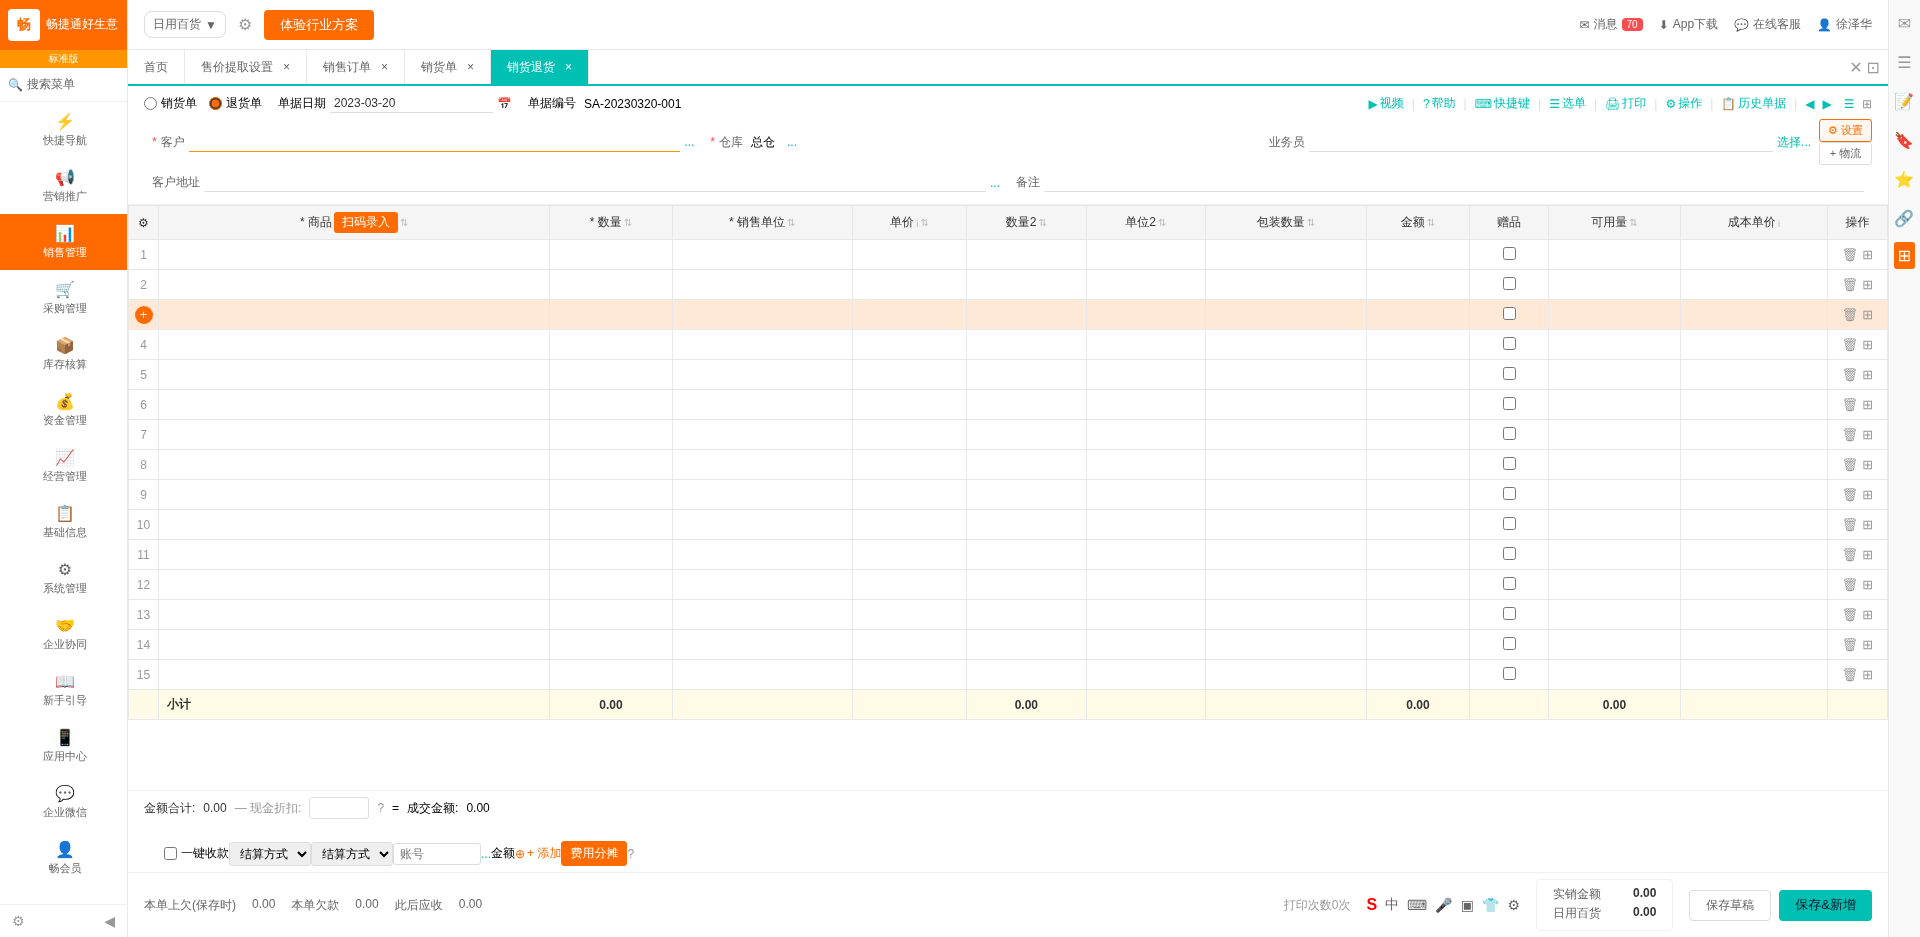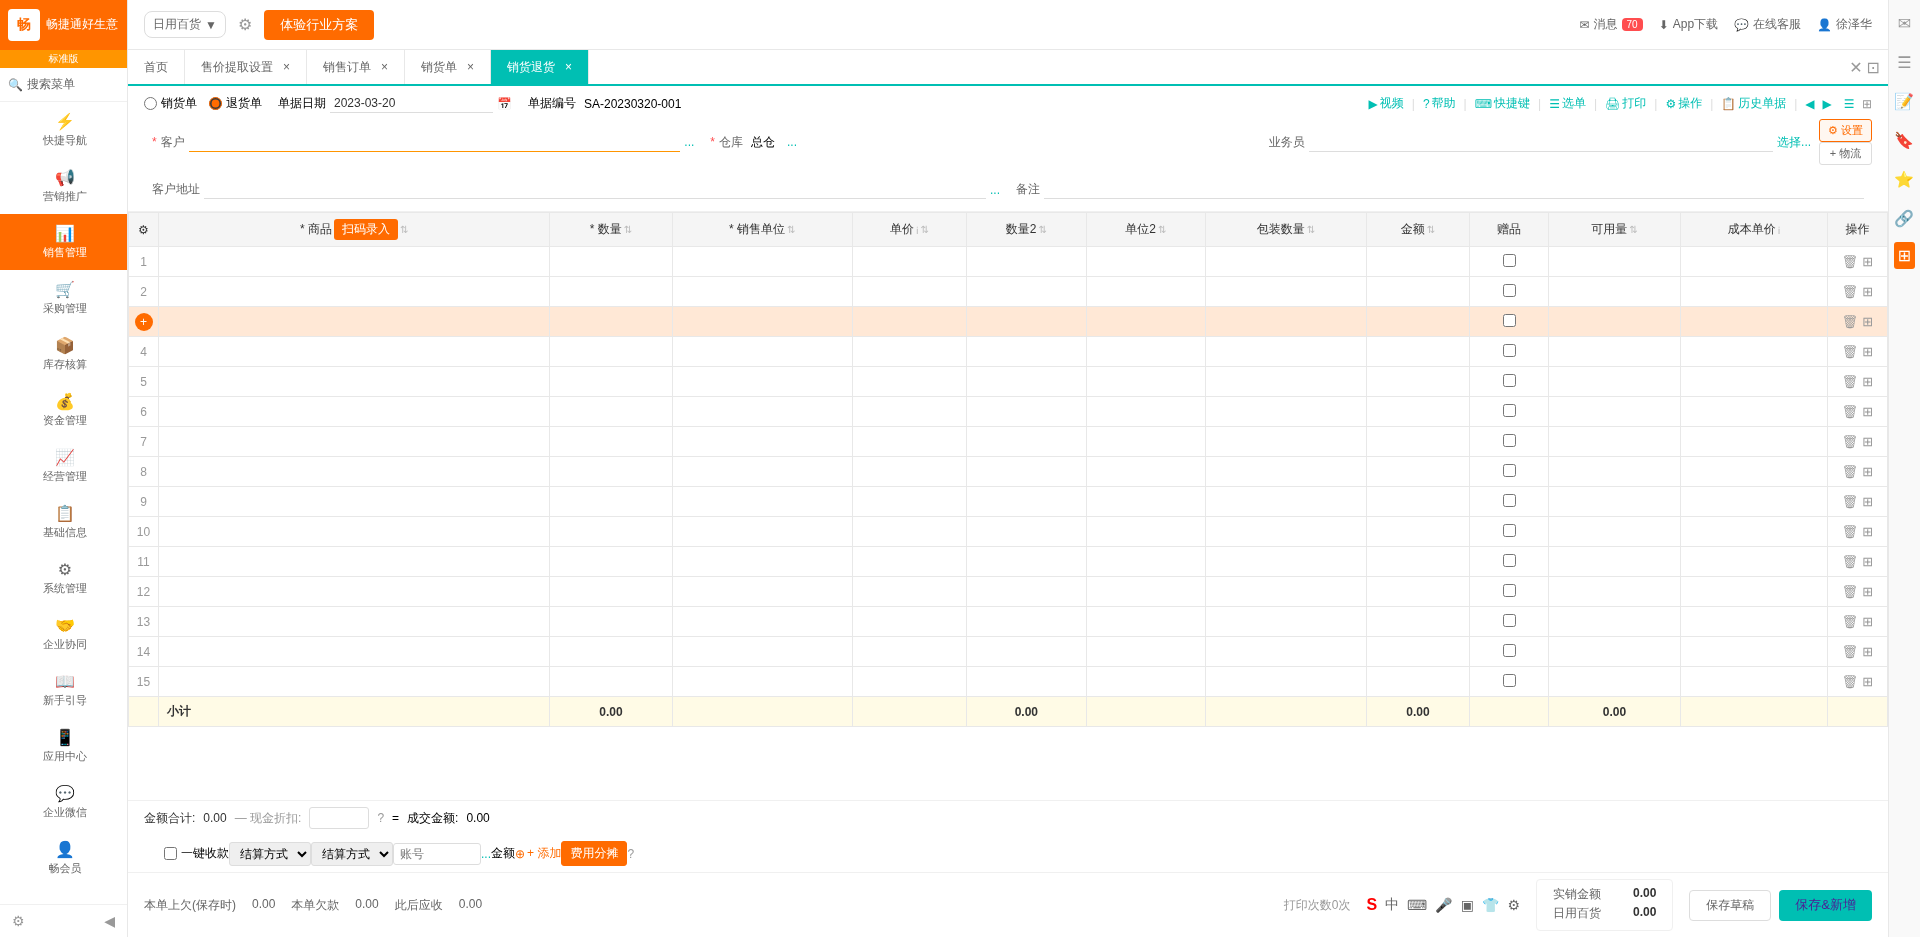--- a/index.html
+++ b/index.html
@@ -66,37 +66,37 @@
     .table-wrap { flex: 1; overflow-y: auto; position: relative; }
     table { width: 100%; border-collapse: collapse; }
     th { background: #f5f5f5; border: 1px solid #e8e8e8; padding: 6px 4px; text-align: center; color: #333; font-weight: normal; white-space: nowrap; position: sticky; top: 0; z-index: 10; }
     td { border: 1px solid #e8e8e8; padding: 4px; text-align: center; color: #333; height: 30px; }
     .row-num { color: #999; width: 30px; }
     .add-btn-circle { display: inline-flex; align-items: center; justify-content: center; width: 18px; height: 18px; background: #ff6b00; color: #fff; border-radius: 50%; font-size: 12px; cursor: pointer; }
     .sum-row td { background: #fffbe6; font-weight: bold; color: #333; }
 
     
     .footer { padding: 6px 16px; border-top: 1px solid #f0f0f0; background: #fff; }
-    .footer-row1 { display: flex; align-items: center; gap: 8px; margin-bottom: 12px; }
+    .footer-row1 { display: flex; align-items: center; gap: 8px; margin-bottom: 22px; }
     .footer-total { color: #333; }
     .footer-divider { color: #999; }
     .footer-row2 { display: flex; align-items: center; gap: 0; padding-left: 20px; }
     .footer-select { border: 1px solid #ddd; border-radius: 3px; padding: 3px 6px; cursor: pointer; }
     .footer-input { border: 1px solid #ddd; border-radius: 3px; padding: 3px 6px; width: 88px; }
     .add-btn { background: none; border: none; cursor: pointer; color: #ff6b00; display: flex; align-items: center; gap: 2px; font-size: 12px; }
     .tab-btn { background: #fff7e6; border: 1px solid #ffd591; border-radius: 3px; padding: 3px 8px; cursor: pointer; color: #ff6b00; font-size: 12px; }
     .tab-btn.active-tab { background: #ff6b00; color: #fff; border-color: #ff6b00; }
 
     .footer-bottom { display: flex; align-items: center; justify-content: space-between; padding: 6px 16px; border-top: 1px solid #f0f0f0; background: #fff; }
     .footer-bottom-left { display: flex; gap: 16px; color: #666; font-size: 12px; }
     .print-info { color: #999; font-size: 12px; }
 
     .save-btns { display: flex; gap: 8px; }
     .btn-draft { background: #fff; border: 1px solid #ddd; border-radius: 4px; padding: 6px 16px; cursor: pointer; color: #666; }
-    .btn-save { background: #00bfb3; color: #4c1d95; border: none; border-radius: 4px; padding: 6px 16px; cursor: pointer; font-size: 13px; }
+    .btn-save { background: #00bfb3; color: #0f172a; border: none; border-radius: 4px; padding: 6px 16px; cursor: pointer; font-size: 13px; }
 
     .amount-panel { background: #fff; border: 1px solid #f0f0f0; border-radius: 4px; padding: 6px 16px; text-align: right; margin-left: auto; }
     .amount-row { display: flex; justify-content: space-between; gap: 32px; color: #333; margin-bottom: 2px; }
     .amount-label { color: #666; }
     .amount-value { color: #333; font-weight: bold; }
 
     
     .right-panel { width: 32px; background: #f9f9f9; border-left: 1px solid #e8e8e8; display: flex; flex-direction: column; align-items: center; padding-top: 8px; gap: 8px; }
     .right-panel-icon { color: #999; cursor: pointer; font-size: 16px; padding: 6px 0; }
     .right-panel-icon.active { color: #ff6b00; }
@@ -322,21 +322,21 @@
             <span class="field-label">业务员</span>
             <input class="field-input" type="text" style="">
             <span class="field-dots">选择...</span>
           </div>
         </div>
         <div style="display:flex; flex-direction:column; gap:0;">
           <button class="side-btn orange">⚙ 设置</button>
           <button class="side-btn">+ 物流</button>
         </div>
       </div>
-      <div style="display:flex; align-items:center; margin-top:11px;">
+      <div style="display:flex; align-items:center; margin-top:4px;">
         <div class="field-group">
           <span class="field-label">客户地址</span>
           <input class="field-input" type="text" style="width: 200px;">
           <span class="field-dots">...</span>
         </div>
         <div class="field-group">
           <span class="field-label">备注</span>
           <input class="field-input" type="text" style="width: 300px;">
         </div>
       </div>

